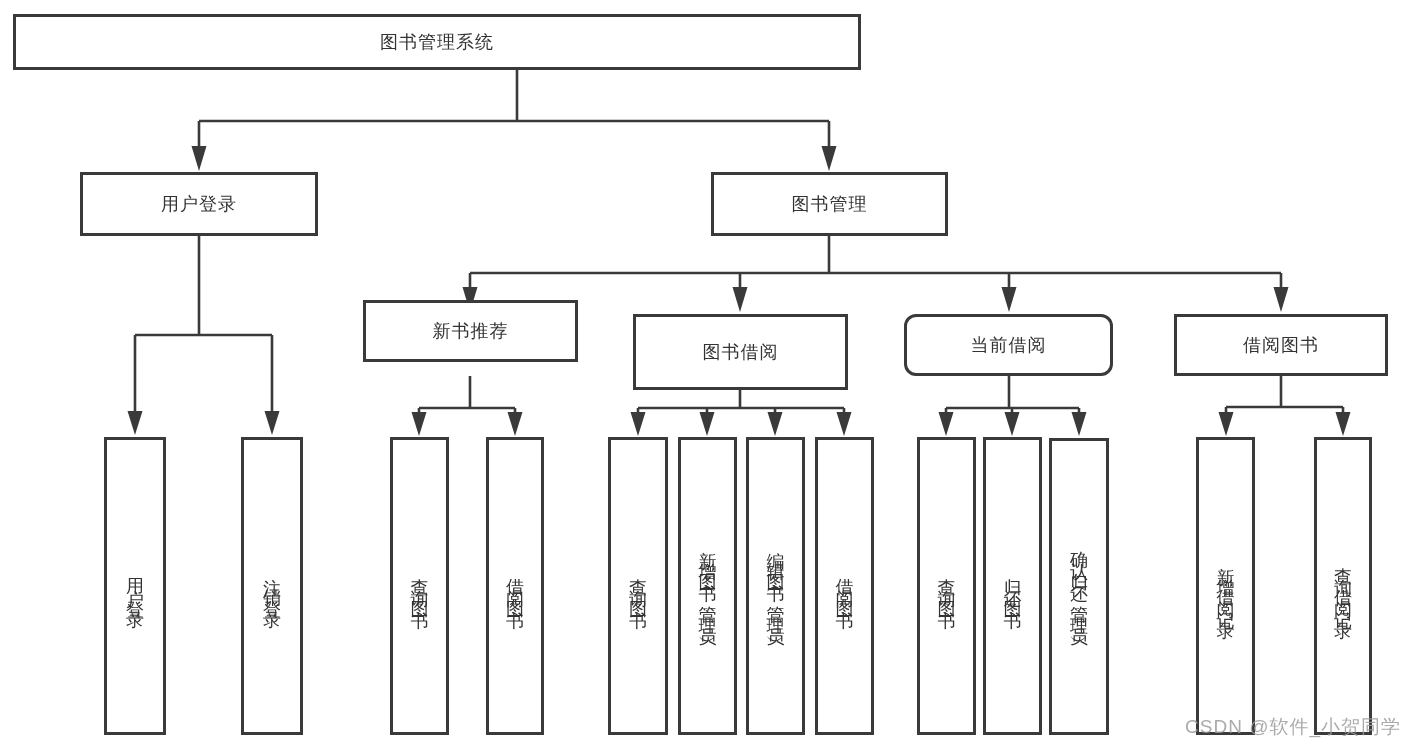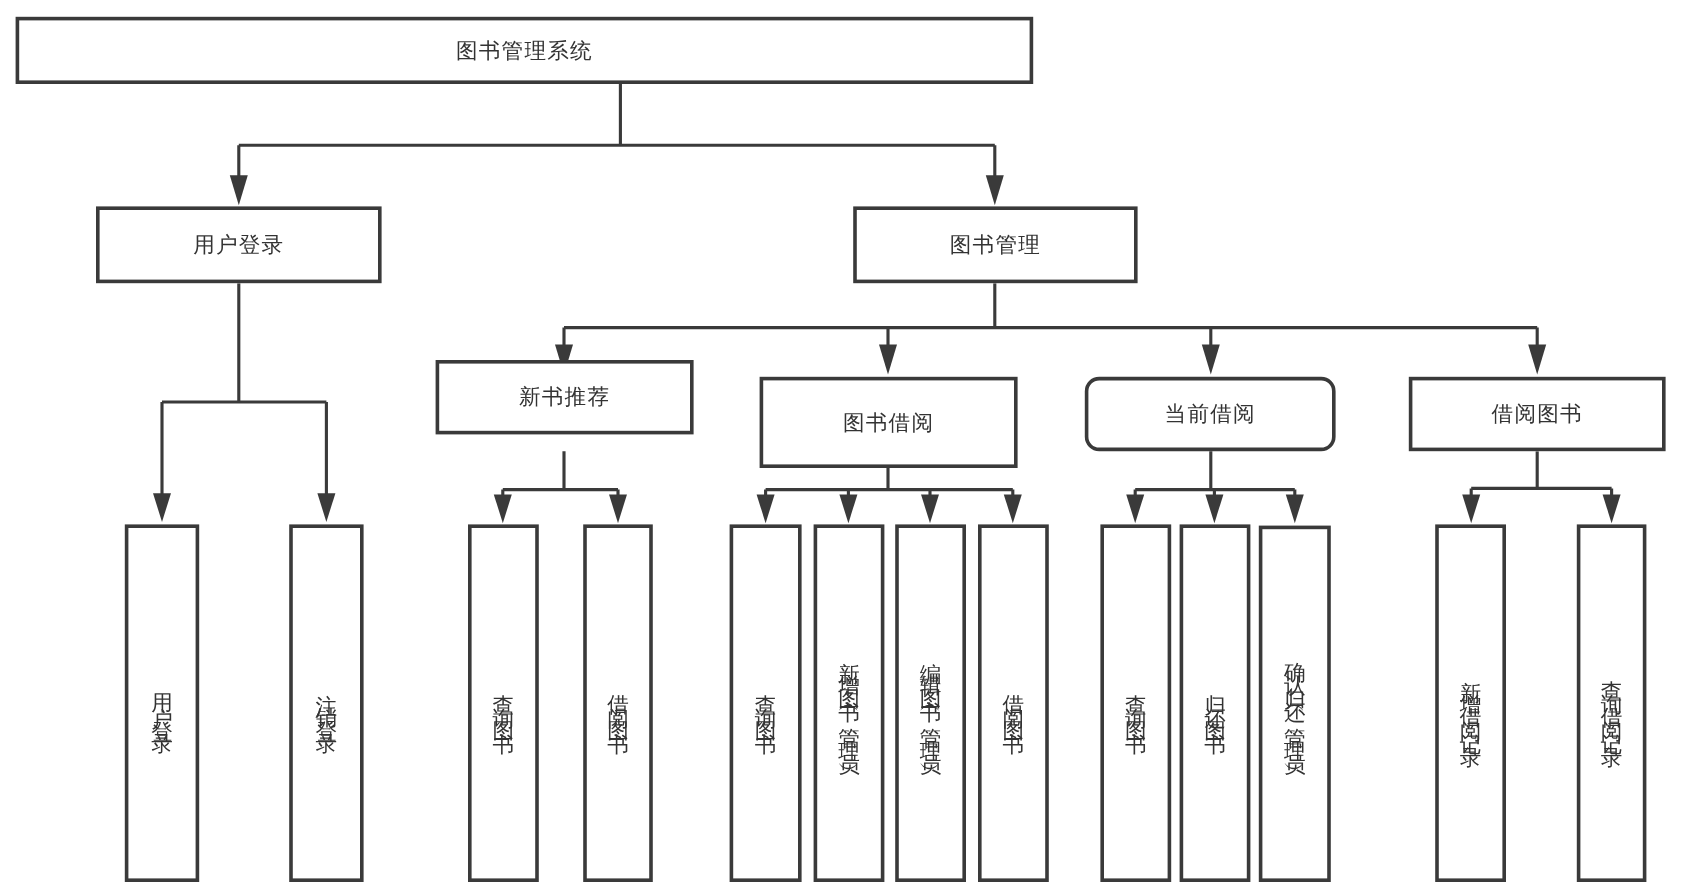--- a/index.html
+++ b/index.html
@@ -103,14 +103,15 @@
   <div class="node v" style="left:746px; top:437px; width:59px; height:298px;">编辑图书（管理员）</div>
   <div class="node v" style="left:815px; top:437px; width:59px; height:298px;">借阅图书</div>
 
   <div class="node v" style="left:917px; top:437px; width:59px; height:298px;">查询图书</div>
   <div class="node v" style="left:983px; top:437px; width:59px; height:298px;">归还图书</div>
   <div class="node v" style="left:1049px; top:438px; width:60px; height:297px;">确认归还（管理员）</div>
 
   <div class="node v" style="left:1196px; top:437px; width:59px; height:298px;">新增借阅记录</div>
   <div class="node v" style="left:1314px; top:437px; width:58px; height:298px;">查询借阅记录</div>
 
+  <div id="watermark">CSDN @软件_小贺同学</div>
 
 </div>
 
 </body></html>

